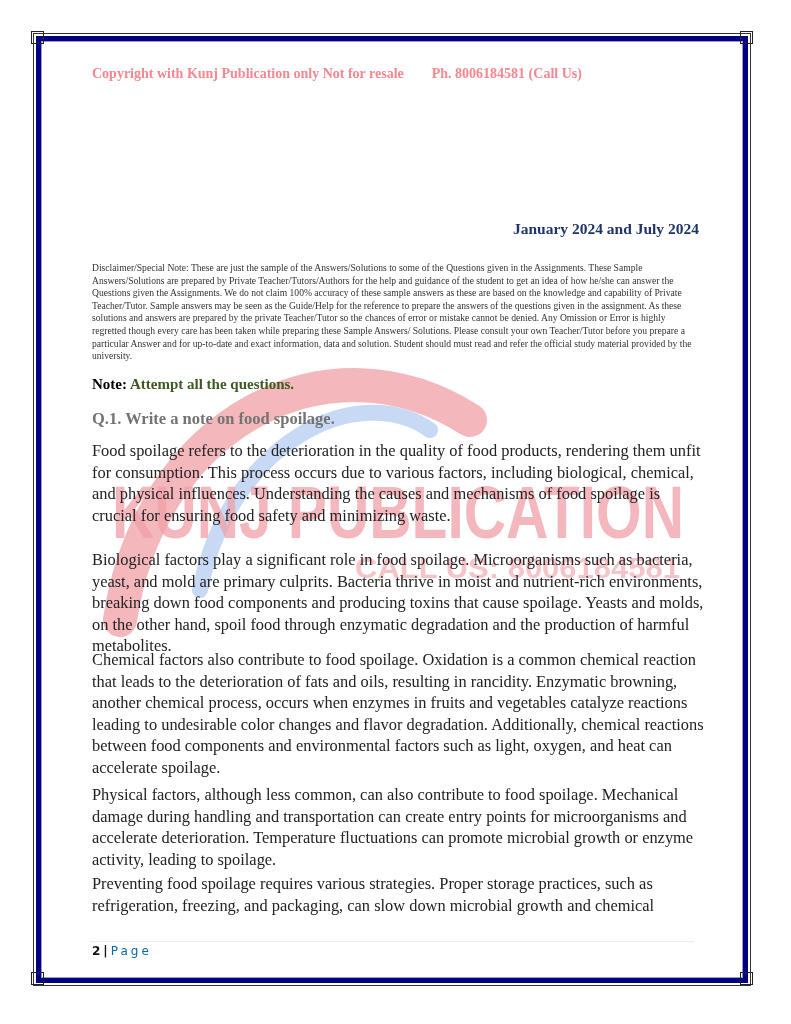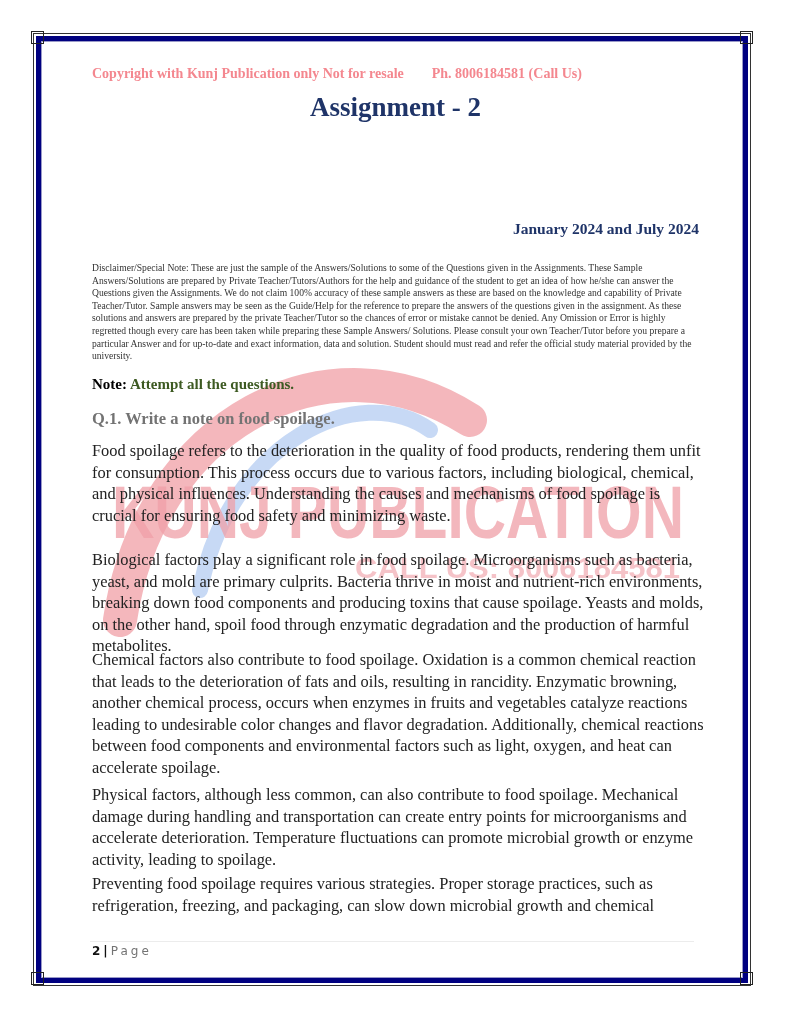--- a/index.html
+++ b/index.html
@@ -37,21 +37,21 @@
   .p1 { top: 440px; }
   .p2 { top: 549px; }
   .p3 { top: 649px; }
   .p4 { top: 784px; }
   .p5 { top: 873px; }
 
   .footer-rule { position: absolute; left: 90px; top: 941px; width: 604px; height: 1px; background: #ececec; }
   .footer { position: absolute; left: 92px; top: 944px; font-family: "DejaVu Sans", sans-serif; font-size: 12px; }
   .footer .num { font-weight: bold; color: #111; }
   .footer .sep { font-weight: bold; color: #111; margin: 0 3px; }
-  .footer .word { color: #737373; letter-spacing: 3px; }
+  .footer .word { color: #0369a1; letter-spacing: 3px; }
 </style>
 </head>
 <body>
 
 <div class="border-outer"></div>
 <div class="border-main"></div>
 <div class="border-inner"></div>
 <div class="corner tl"></div>
 <div class="corner tr"></div>
 <div class="corner bl"></div>
@@ -62,21 +62,20 @@
   <path d="M200 590 C 230 440, 360 380, 430 430" fill="none" stroke="#b9d0f2" stroke-width="16" stroke-linecap="round" opacity="0.8"></path>
   <text x="112" y="538" font-family="Liberation Sans, sans-serif" font-weight="bold" font-size="74" fill="#f0a0a8" opacity="0.75" textLength="572" lengthAdjust="spacingAndGlyphs">KUNJ PUBLICATION</text>
   <text x="355" y="578" font-family="Liberation Sans, sans-serif" font-weight="bold" font-size="30" fill="#f2b0b6" opacity="0.75" textLength="325" lengthAdjust="spacingAndGlyphs">CALL US: 8006184581</text>
 </svg>
 
 <div class="copyright">
   <span>Copyright with Kunj Publication only Not for resale</span><span class="phone">Ph. 8006184581 (Call Us)</span>
 </div>
 
 <div class="title">
-  <span>Assignment - 2</span>
 </div>
 
 <div class="session">January 2024 and July 2024</div>
 
 <div class="disclaimer">Disclaimer/Special Note: These are just the sample of the Answers/Solutions to some of the Questions given in the Assignments. These Sample Answers/Solutions are prepared by Private Teacher/Tutors/Authors for the help and guidance of the student to get an idea of how he/she can answer the Questions given the Assignments. We do not claim 100% accuracy of these sample answers as these are based on the knowledge and capability of Private Teacher/Tutor. Sample answers may be seen as the Guide/Help for the reference to prepare the answers of the questions given in the assignment. As these solutions and answers are prepared by the private Teacher/Tutor so the chances of error or mistake cannot be denied. Any Omission or Error is highly regretted though every care has been taken while preparing these Sample Answers/ Solutions. Please consult your own Teacher/Tutor before you prepare a particular Answer and for up-to-date and exact information, data and solution. Student should must read and refer the official study material provided by the university.</div>
 
 <div class="note">
   <span>Note:</span>
   <span class="note-text">Attempt all the questions.</span>
 </div>

